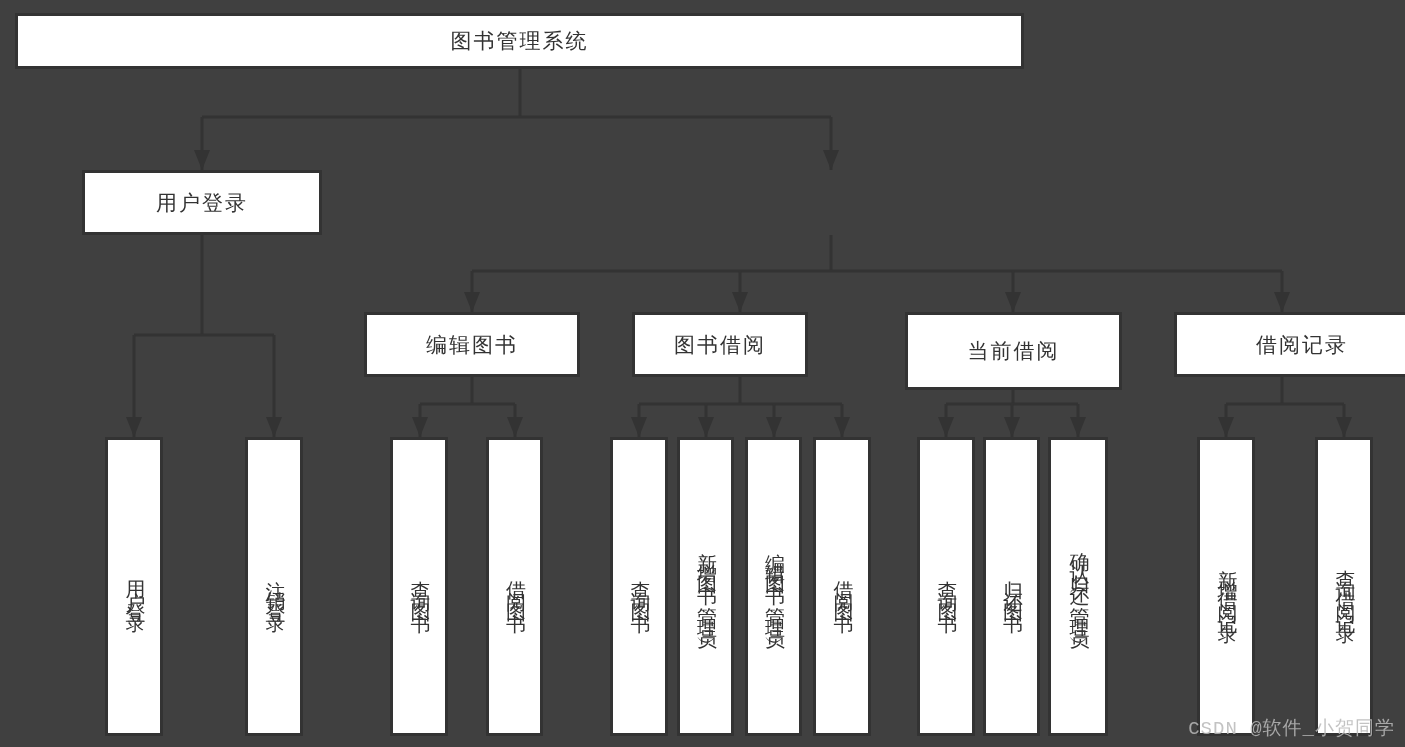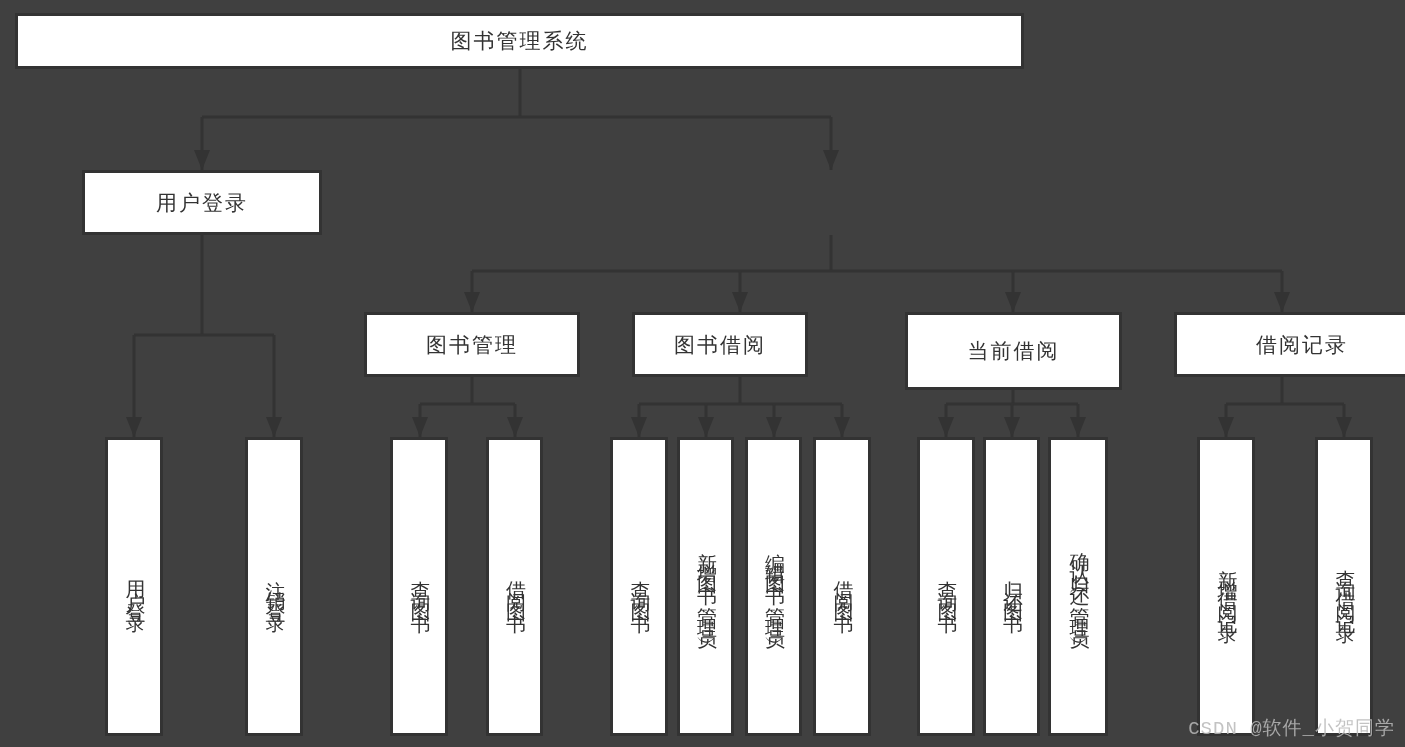--- a/index.html
+++ b/index.html
@@ -103,21 +103,21 @@
 
   <div class="box" style="left:15px;top:13px;width:1009px;height:56px">
     <span class="hlabel">图书管理系统</span>
   </div>
 
   <div class="box" style="left:82px;top:170px;width:240px;height:65px">
     <span class="hlabel">用户登录</span>
   </div>
 
   <div class="box" style="left:364px;top:312px;width:216px;height:65px">
-    <span class="hlabel">图书管理</span>
+    <span class="hlabel">编辑图书</span>
   </div>
   <div class="box" style="left:632px;top:312px;width:176px;height:65px">
     <span class="hlabel">图书借阅</span>
   </div>
   <div class="box" style="left:905px;top:312px;width:217px;height:78px">
     <span class="hlabel">当前借阅</span>
   </div>
   <div class="box" style="left:1174px;top:312px;width:256px;height:65px">
     <span class="hlabel">借阅记录</span>
   </div>

